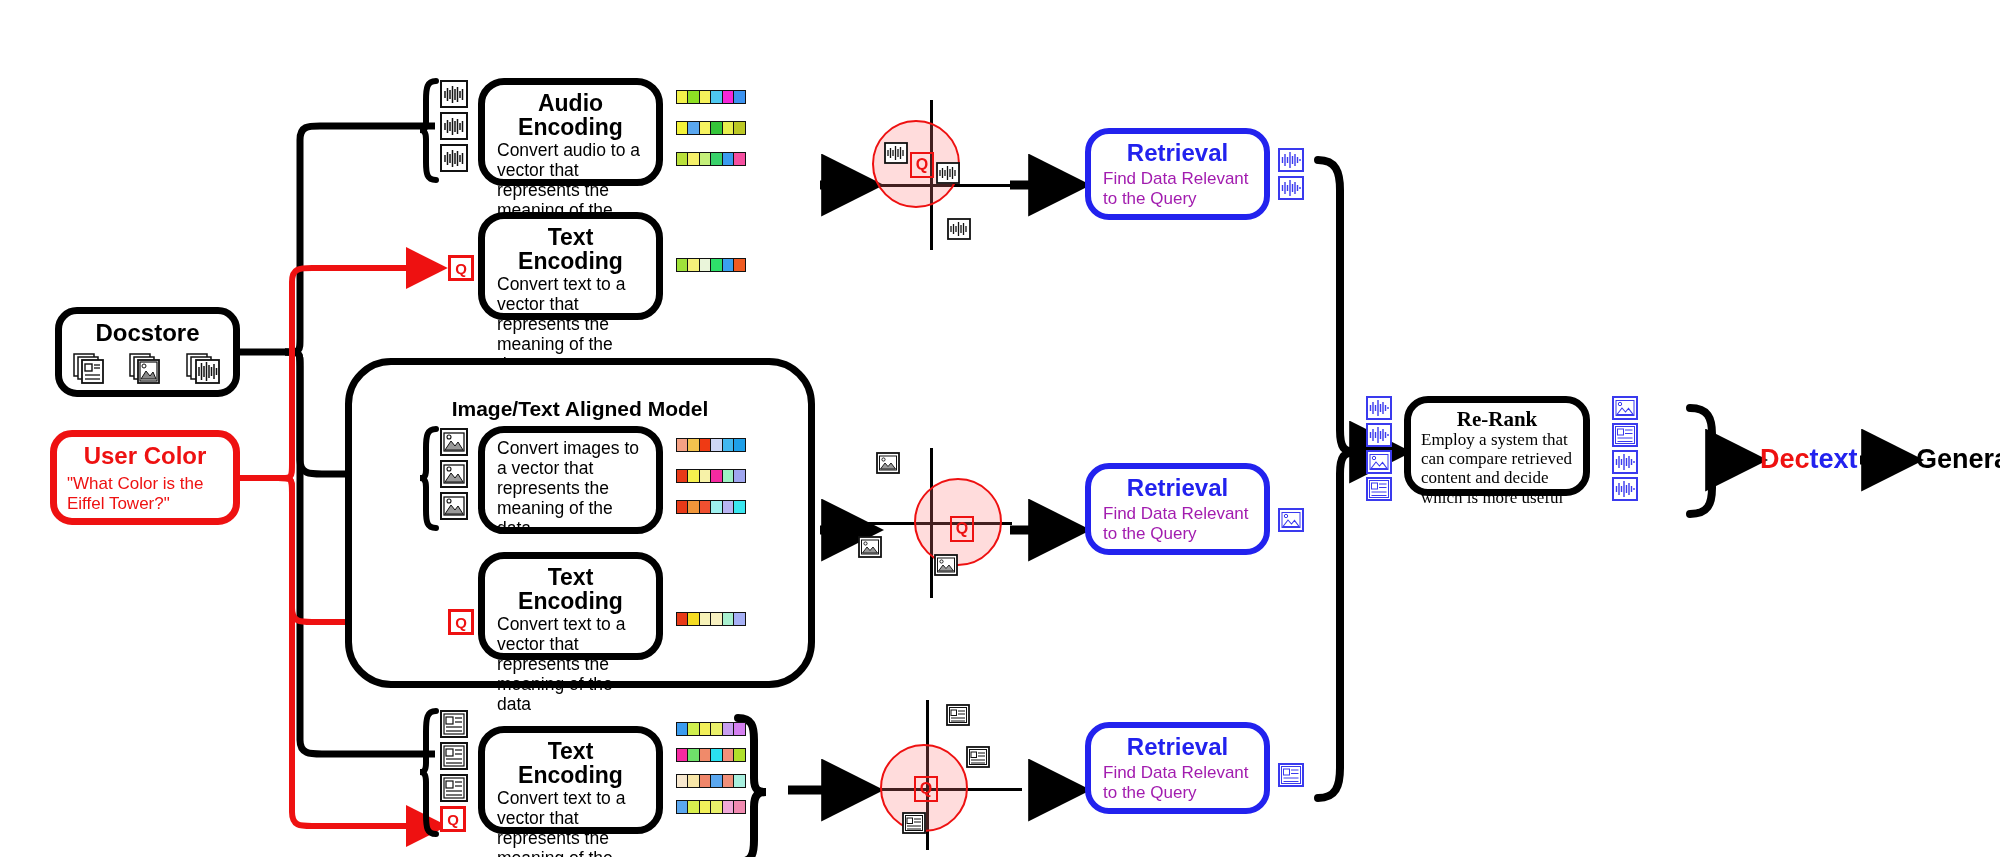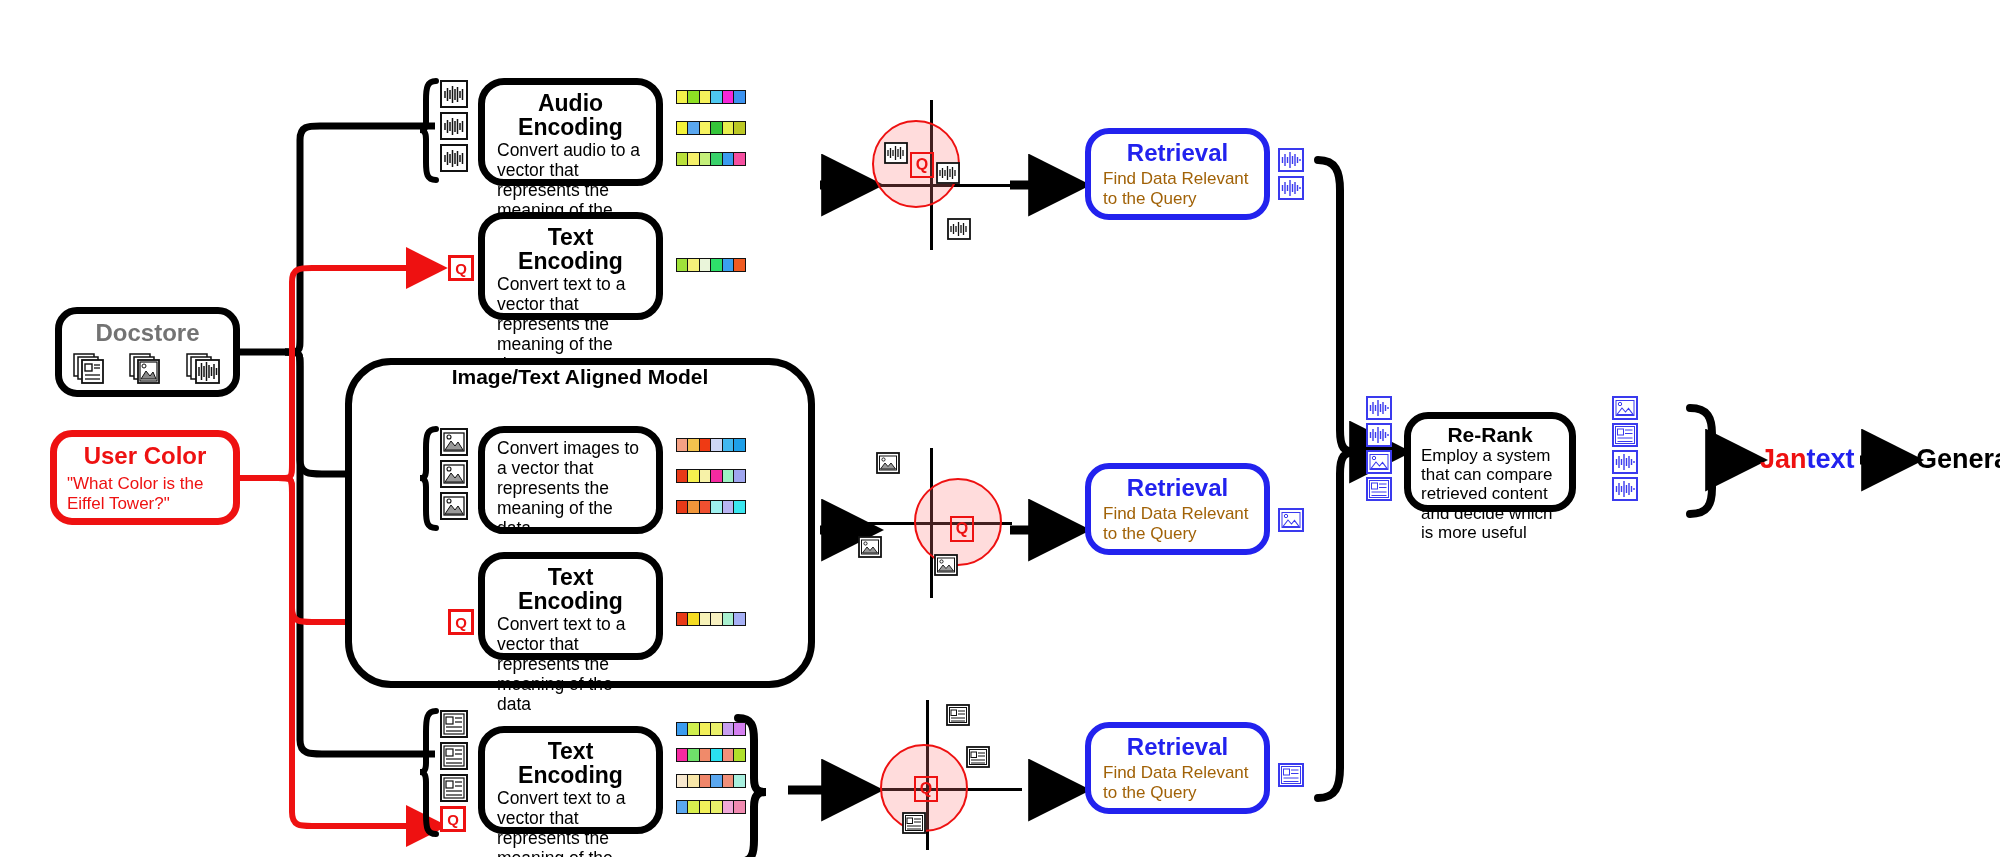--- a/index.html
+++ b/index.html
@@ -12,29 +12,29 @@
   .group-title{font-weight:bold;font-size:21px;color:#000;text-align:center;width:100%;}
 
   
   .enc-card{border:7px solid #000;border-radius:26px;background:#fff;padding:6px 12px 8px 12px;}
   .enc-title{font-weight:bold;font-size:23px;text-align:center;color:#000;line-height:1.05;margin-bottom:2px;}
   .enc-desc{font-size:17.5px;color:#000;line-height:1.14;}
 
   
   .retrieval-box{border:6px solid #2222ee;border-radius:24px;background:#fff;padding:6px 12px;}
   .retrieval-title{font-weight:bold;font-size:24px;color:#2222ee;text-align:center;line-height:1.05;}
-  .retrieval-desc{font-size:17px;color:#a16207;line-height:1.15;margin-top:4px;}
+  .retrieval-desc{font-size:17px;color:#a21caf;line-height:1.15;margin-top:4px;}
 
   .rerank-box{border:7px solid #000;border-radius:24px;background:#fff;padding:5px 10px;}
   .rerank-title{font-weight:bold;font-size:21px;text-align:center;color:#000;line-height:1.05;}
   .rerank-desc{font-size:17px;color:#000;line-height:1.13;}
 
   
   .docstore-box{border:7px solid #000;border-radius:22px;background:#fff;}
-  .docstore-title{font-weight:bold;font-size:24px;text-align:center;color:#737373;padding-top:5px;}
+  .docstore-title{font-weight:bold;font-size:24px;text-align:center;color:#000000;padding-top:5px;}
   .query-box{border:7px solid #ee1111;border-radius:22px;background:#fff;}
   .query-title{font-weight:bold;font-size:24px;text-align:center;color:#ee1111;padding-top:5px;}
   .query-text{font-size:17px;color:#ee1111;line-height:1.16;padding:4px 10px 0 10px;}
 
   
   .qtok{border:3px solid #ee1111;color:#ee1111;font-weight:bold;font-size:15px;
         display:flex;align-items:center;justify-content:center;background:#fff;}
   .qtok-plot{border:2.5px solid #ee1111;color:#ee1111;font-weight:bold;font-size:16px;
         display:flex;align-items:center;justify-content:center;background:transparent;}
 
@@ -258,21 +258,21 @@
         <i style="background: rgb(159, 226, 58);"></i>
         <i style="background: rgb(245, 240, 122);"></i>
         <i style="background: rgb(234, 245, 218);"></i>
         <i style="background: rgb(46, 224, 106);"></i>
         <i style="background: rgb(58, 160, 239);"></i>
         <i style="background: rgb(239, 91, 34);"></i>
       </div>
   </div>
 
   <div class="abs group-box" style="left:345px;top:358px;width:470px;height:330px;">
-    <div class="group-title" style="margin-top:0;">Image/Text Aligned Model</div>
+    <div class="group-title" style="margin-top:32px;">Image/Text Aligned Model</div>
   </div>
 
   <div class="abs" style="left:418px;top:426px;">
     <svg width="22" height="105" viewBox="0 0 22 105">
       <path d="M18,3 C9,3 8,10 8,22 L8,44 C8,52 5,52 2,52 C5,52 8,53 8,61 L8,84 C8,96 9,102 18,102" stroke="#000" stroke-width="6" fill="none" stroke-linecap="round"></path>
     </svg>
   </div>
   <div class="abs" style="left:440px;top:428px;display:flex;flex-direction:column;gap:4px;">
     <span class="ic">
       <svg width="28" height="28" viewBox="0 0 28 28">
@@ -662,21 +662,21 @@
           <rect x="3.5" y="3.5" width="19" height="17" fill="#fff" stroke="#3a3aee" stroke-width="1"></rect>
           <rect x="5.5" y="6" width="6" height="6" fill="none" stroke="#3a3aee" stroke-width="1"></rect>
           <line x1="13" y1="7" x2="20.5" y2="7" stroke="#3a3aee" stroke-width="1"></line>
           <line x1="13" y1="10.5" x2="20.5" y2="10.5" stroke="#3a3aee" stroke-width="1"></line>
           <line x1="5.5" y1="15" x2="20.5" y2="15" stroke="#3a3aee" stroke-width="1"></line>
           <line x1="5.5" y1="18.5" x2="20.5" y2="18.5" stroke="#3a3aee" stroke-width="1"></line>
         </svg>
     </span>
   </div>
 
-  <div class="abs rerank-box" style="left:1404px;top:412px;width:172px;height:100px;">
+  <div class="abs rerank-box" style="left:1404px;top:396px;width:186px;height:100px;font-family:Liberation Serif, serif;">
     <div class="rerank-title">Re-Rank</div>
     <div class="rerank-desc">Employ a system that can compare retrieved content and decide which is more useful</div>
   </div>
 
   <div class="abs" style="left:1612px;top:396px;display:flex;flex-direction:column;gap:3px;">
     <span class="ic">
       <svg width="26" height="24" viewBox="0 0 26 24">
           <rect x="1" y="1" width="24" height="22" fill="#fff" stroke="#3a3aee" stroke-width="2"></rect>
           <rect x="4" y="4.5" width="18" height="15" fill="#fff" stroke="#3a3aee" stroke-width="1"></rect>
           <path d="M5,18.5 L10,12 L13.5,16 L16.5,12.5 L21,18.5 Z" fill="#fff" stroke="#3a3aee" stroke-width="1.1"></path>
@@ -720,17 +720,17 @@
             <line x1="14.5" y1="8" x2="14.5" y2="16"></line>
             <line x1="17" y1="6" x2="17" y2="18"></line>
             <line x1="19.5" y1="9" x2="19.5" y2="15"></line>
             <line x1="22" y1="11" x2="22" y2="13"></line>
           </g>
         </svg>
     </span>
   </div>
 
   <div class="abs augment" style="left:1760px;top:444px;white-space:nowrap;">
-    <span class="a">Jan</span><span class="b">text</span>
+    <span class="a">Dec</span><span class="b">text</span>
   </div>
   <div class="abs generate" style="left:1916px;top:444px;white-space:nowrap;">Generate</div>
 
 </div>
 
 </body></html>

